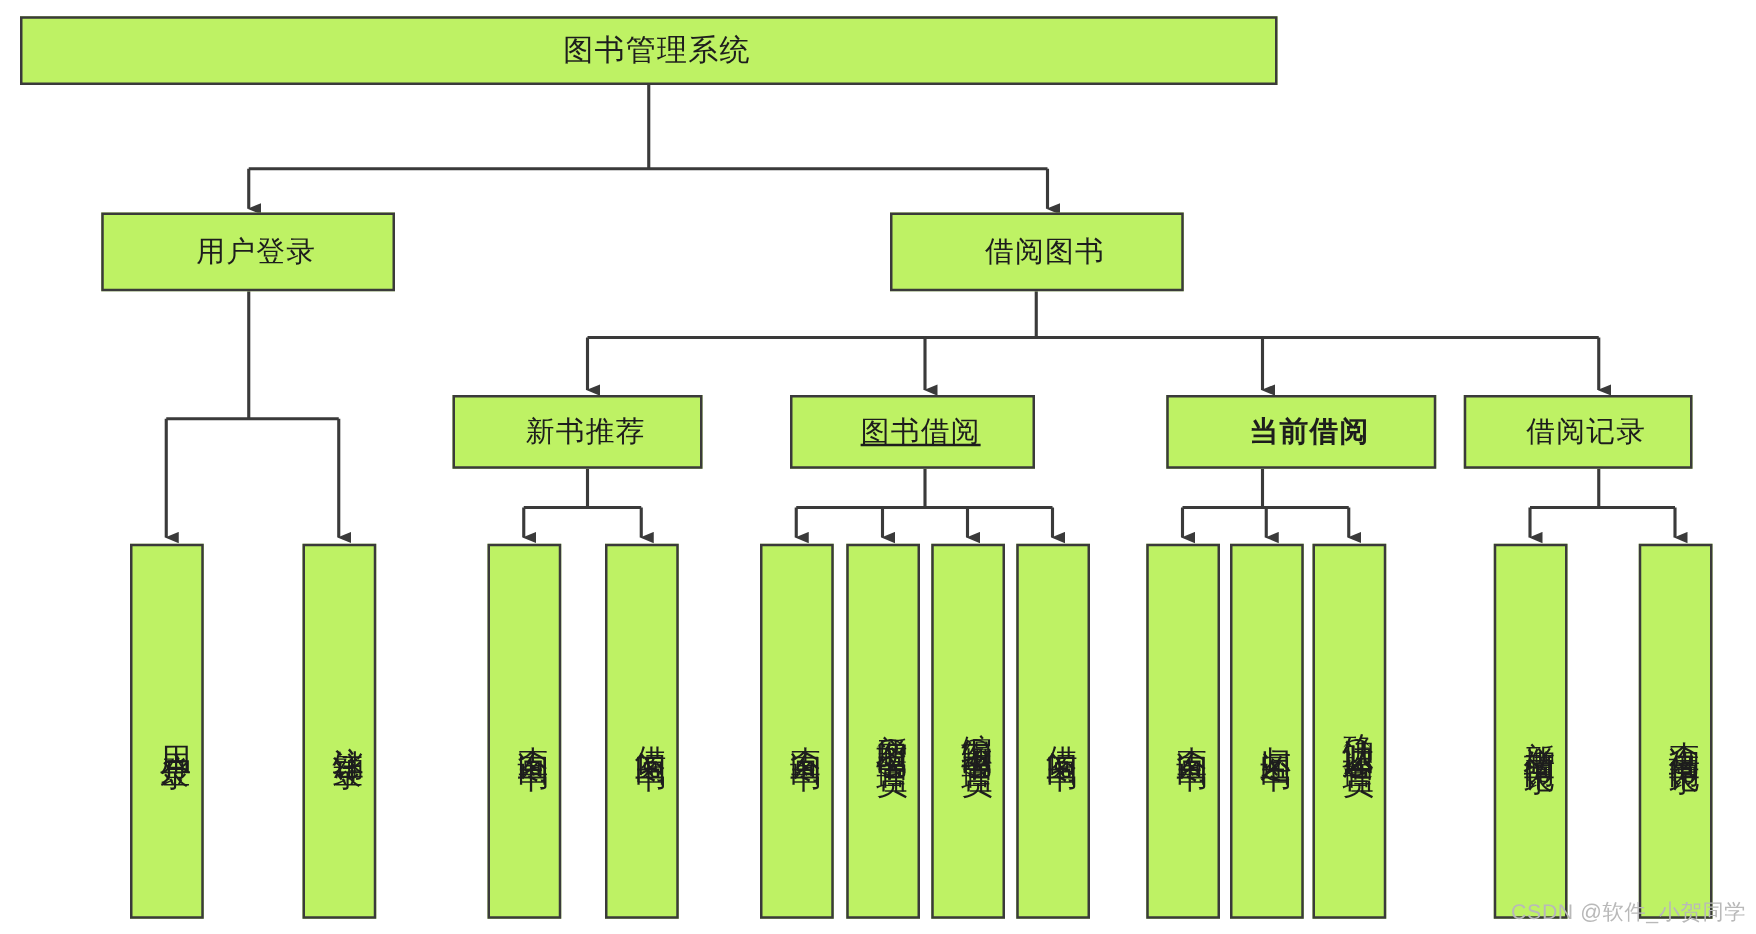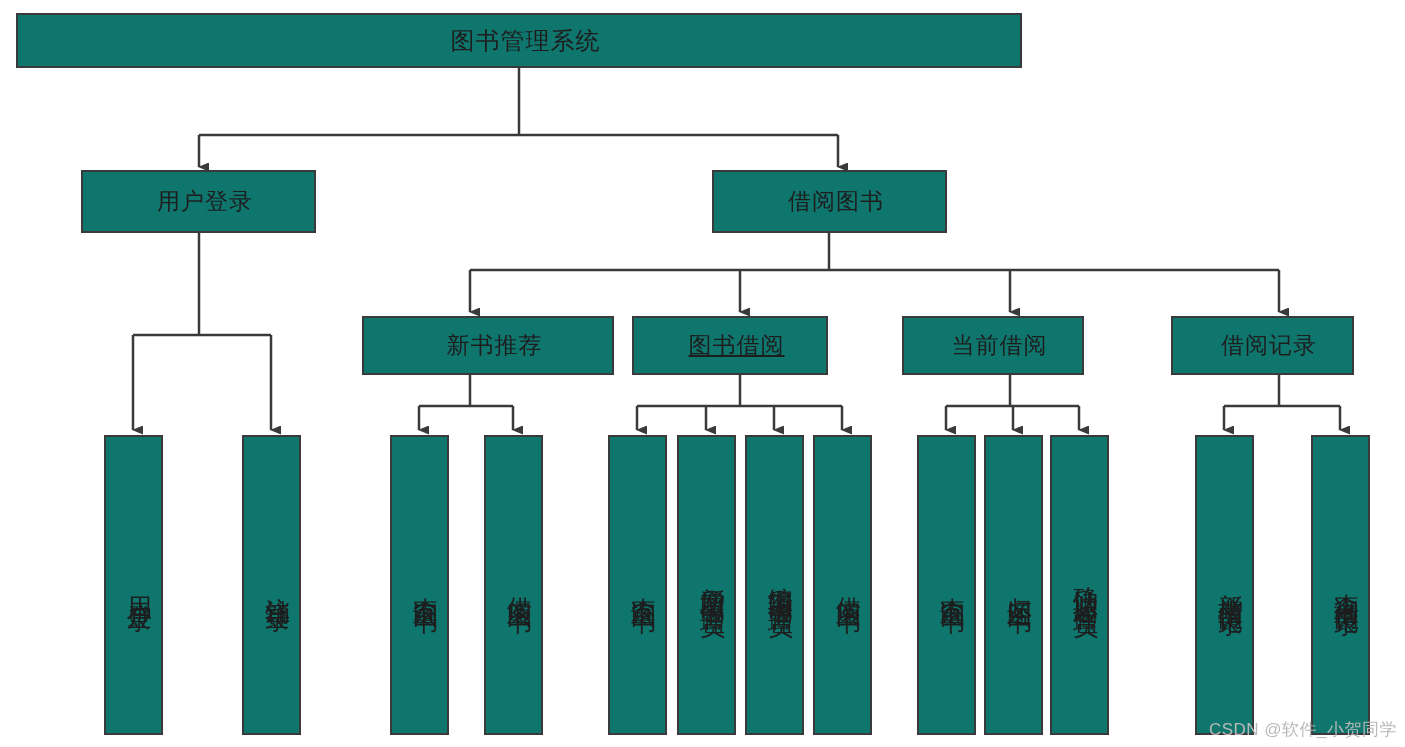--- a/index.html
+++ b/index.html
@@ -25,21 +25,21 @@
     position: absolute;
     left: 0;
     top: 0;
     width: 1405px;
     height: 747px;
     pointer-events: none;
   }
   .node {
     position: absolute;
     box-sizing: border-box;
-    background: #0f766e;
+    background: #bef264;
     border: 2.5px solid #3a3a3a;
     display: flex;
     align-items: center;
     justify-content: center;
     color: #1d1d1d;
     padding-left: 13px;
   }
   .node-label {
     display: block;
     line-height: 1.08;
@@ -136,27 +136,27 @@
     <span class="node-label">图书管理系统</span>
   </div>
 
   <div class="node horiz" style="left:81px; top:170px; width:235px; height:63px;">
     <span class="node-label">用户登录</span>
   </div>
   <div class="node horiz" style="left:712px; top:170px; width:235px; height:63px;">
     <span class="node-label">借阅图书</span>
   </div>
 
-  <div class="node horiz" style="left:362px; top:316px; width:252px; height:59px;">
+  <div class="node horiz" style="left:362px; top:316px; width:200px; height:59px;">
     <span class="node-label">新书推荐</span>
   </div>
   <div class="node horiz" style="left:632px; top:316px; width:196px; height:59px;text-decoration:underline;">
     <span class="node-label">图书借阅</span>
   </div>
-  <div class="node horiz" style="left:902px; top:316px; width:182px; height:59px;">
+  <div class="node horiz" style="left:933px; top:316px; width:216px; height:59px;font-weight:bold;">
     <span class="node-label">当前借阅</span>
   </div>
   <div class="node horiz" style="left:1171px; top:316px; width:183px; height:59px;">
     <span class="node-label">借阅记录</span>
   </div>
 
   <div class="node vert" style="left:104px; top:435px; width:59px; height:300px;">
     <span class="node-label">用户登录</span>
   </div>
   <div class="node vert" style="left:242px; top:435px; width:59px; height:300px;">

